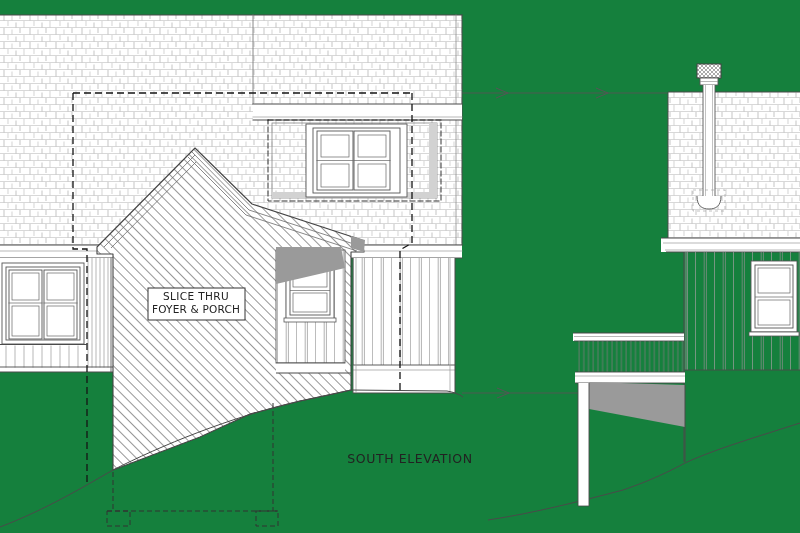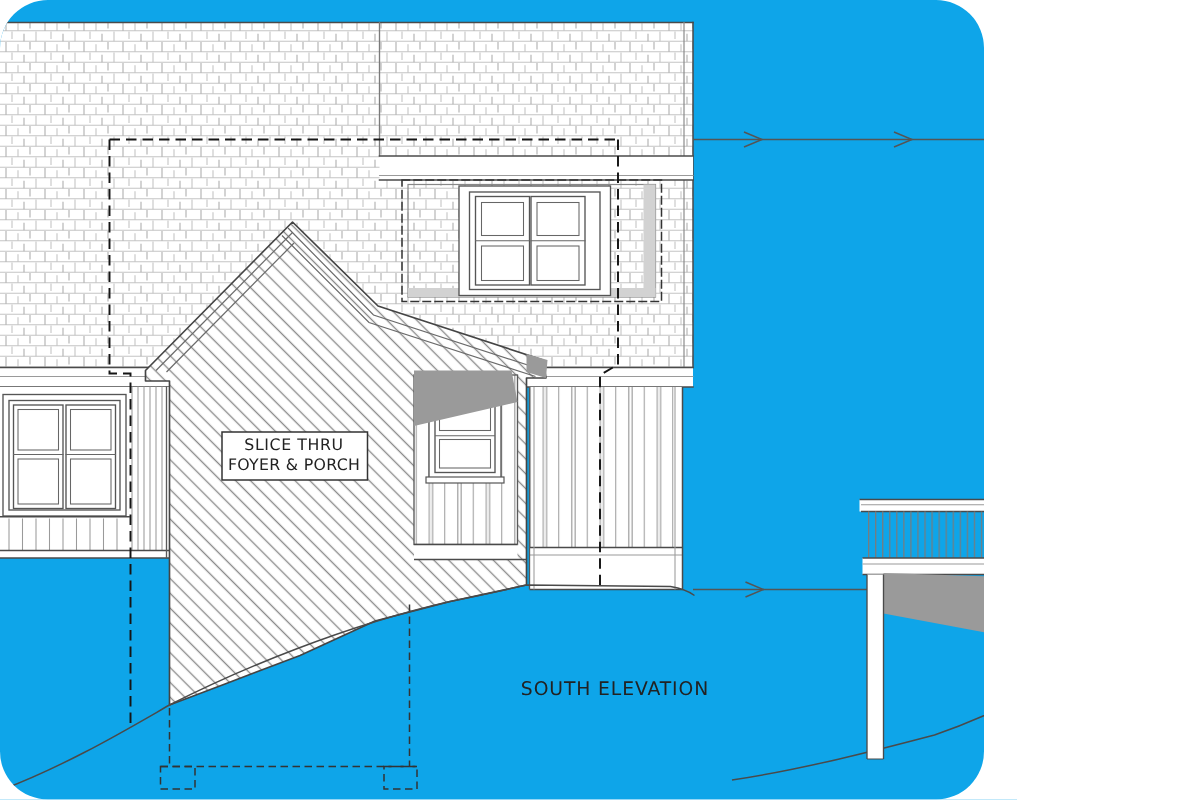--- a/index.html
+++ b/index.html
@@ -1,17 +1,17 @@
 <!DOCTYPE html>
 <html><head>
 <meta charset="utf-8">
 <style>
   html,body{margin:0;padding:0;background:#fff;}
-  .stage{position:relative;width:656px;height:533px;background:#0ea5e9;overflow:hidden;
-         font-family:"DejaVu Sans", sans-serif;border-radius:32px;}
+  .stage{position:relative;width:800px;height:533px;background:#15803d;overflow:hidden;
+         font-family:"DejaVu Sans", sans-serif;}
   svg{display:block;}
   text{fill:#222;}
   .lbl{font-family:"DejaVu Sans", sans-serif;}
 </style>
 </head>
 <body>
 
 <div class="stage">
 <svg width="800" height="533" viewBox="0 0 800 533">
   <defs>

